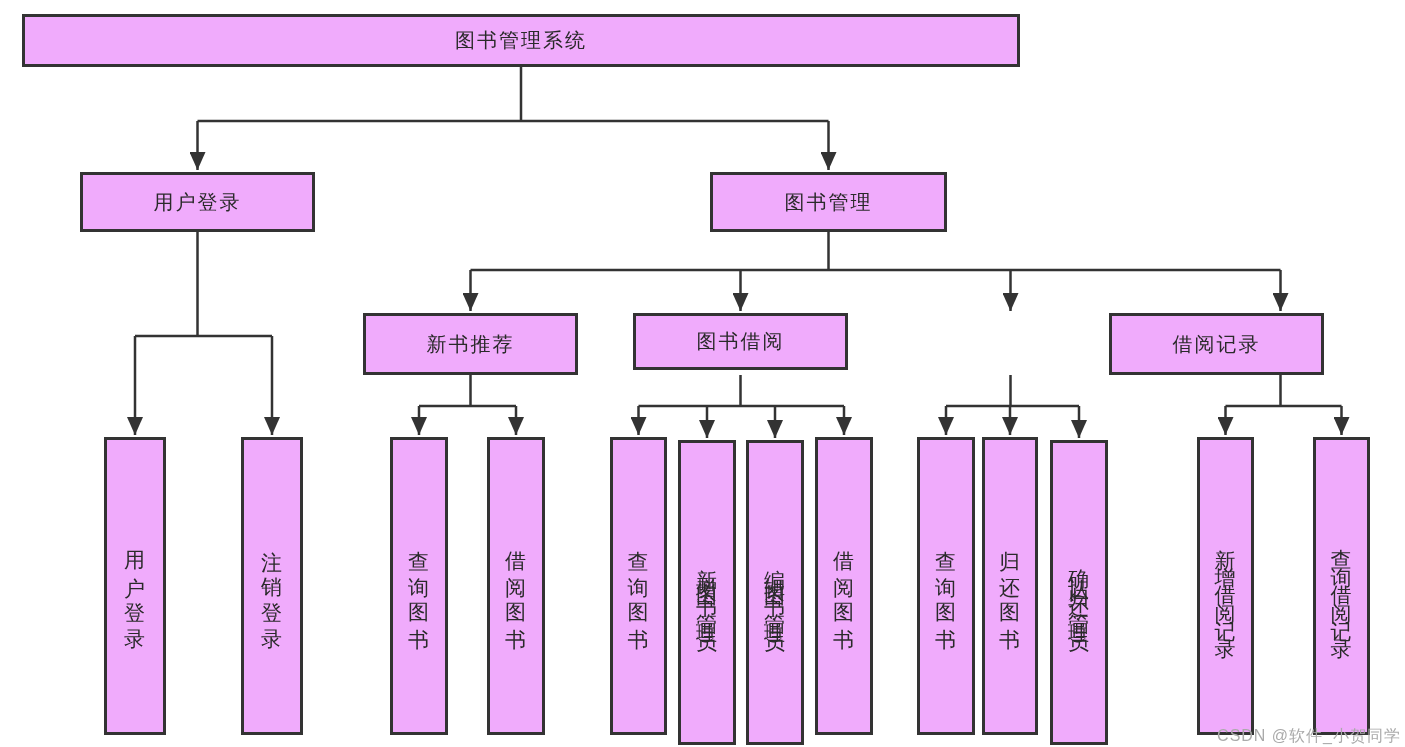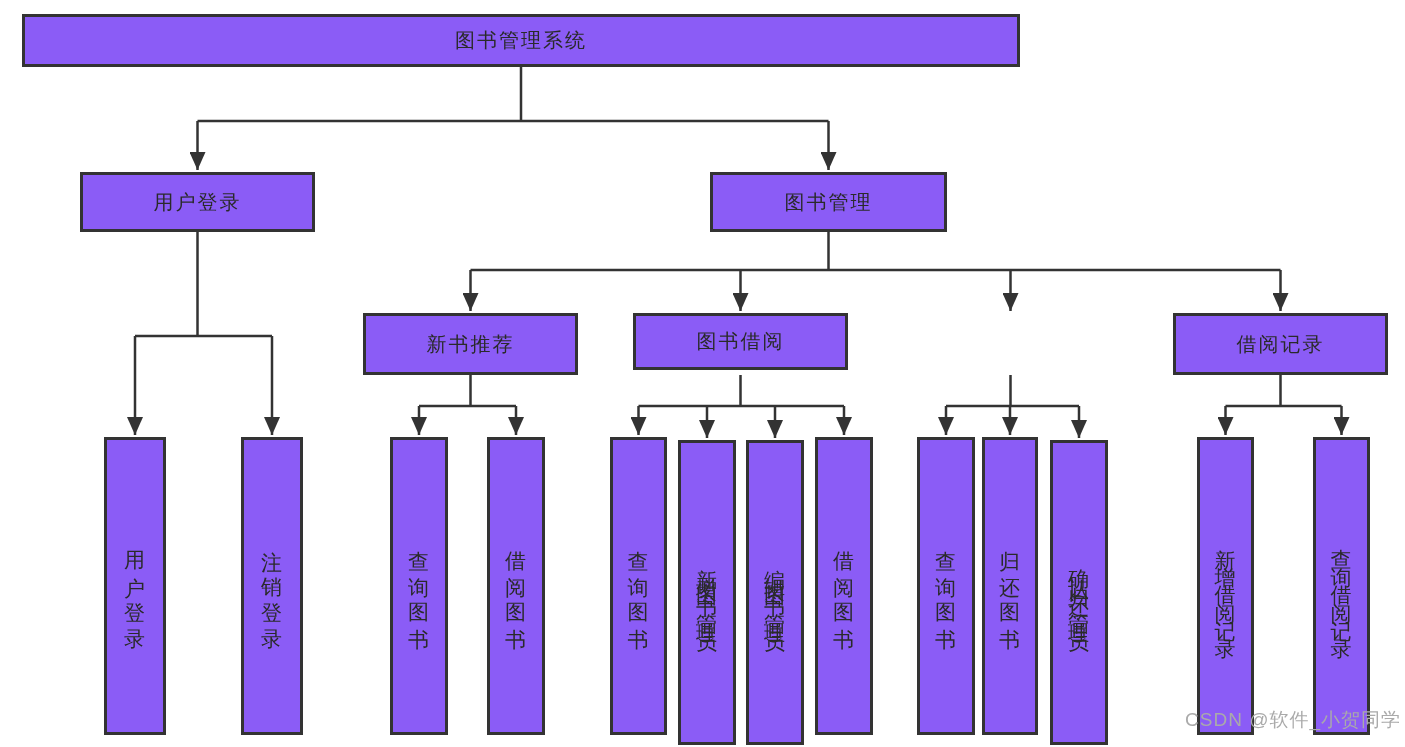--- a/index.html
+++ b/index.html
@@ -20,21 +20,21 @@
     left: 0;
     top: 0;
     width: 1405px;
     height: 747px;
     pointer-events: none;
   }
   .node {
     position: absolute;
     box-sizing: border-box;
     border: 3px solid #333333;
-    background: #8b5cf6;
+    background: #f0abfc;
     color: #2a2a2a;
     display: flex;
     align-items: center;
     justify-content: center;
     text-align: center;
     z-index: 2;
   }
   .hlabel {
     font-size: 20px;
     letter-spacing: 2px;
@@ -49,41 +49,41 @@
   .sp6 { letter-spacing: 18px; }
   .sp9 { letter-spacing: 9px; }
 
   
   #n-root        { left: 22px;   top: 14px;  width: 998px; height: 53px; }
   #n-login       { left: 80px;   top: 172px; width: 235px; height: 60px; }
   #n-mgmt        { left: 710px;  top: 172px; width: 237px; height: 60px; }
   #n-newbook     { left: 363px;  top: 313px; width: 215px; height: 62px; }
   #n-borrow      { left: 633px;  top: 313px; width: 215px; height: 57px; }
   #n-current     { left: 903px;  top: 313px; width: 215px; height: 62px; }
-  #n-record      { left: 1173px; top: 313px; width: 215px; height: 62px; text-align: center; }
+  #n-record      { left: 1109px; top: 313px; width: 215px; height: 62px; text-align: center; }
 
   #lf-login-1    { left: 104px;  top: 437px; width: 62px; height: 298px; }
   #lf-login-2    { left: 241px;  top: 437px; width: 62px; height: 298px; }
   #lf-newbook-1  { left: 390px;  top: 437px; width: 58px; height: 298px; }
   #lf-newbook-2  { left: 487px;  top: 437px; width: 58px; height: 298px; }
   #lf-borrow-1   { left: 610px;  top: 437px; width: 57px; height: 298px; }
   #lf-borrow-2   { left: 678px;  top: 440px; width: 58px; height: 305px; }
   #lf-borrow-3   { left: 746px;  top: 440px; width: 58px; height: 305px; }
   #lf-borrow-4   { left: 815px;  top: 437px; width: 58px; height: 298px; }
   #lf-current-1  { left: 917px;  top: 437px; width: 58px; height: 298px; }
   #lf-current-2  { left: 982px;  top: 437px; width: 56px; height: 298px; }
   #lf-current-3  { left: 1050px; top: 440px; width: 58px; height: 305px; }
   #lf-record-1   { left: 1197px; top: 437px; width: 57px; height: 298px; }
   #lf-record-2   { left: 1313px; top: 437px; width: 57px; height: 298px; }
 
   #watermark {
     position: absolute;
     right: 4px;
-    bottom: 14px;
-    font-size: 19px;
+    bottom: 0;
+    font-size: 16px;
     color: #aaaaaa;
     letter-spacing: 1px;
     z-index: 3;
     white-space: nowrap;
   }
 </style>
 </head>
 <body>
 
 <div id="canvas">

